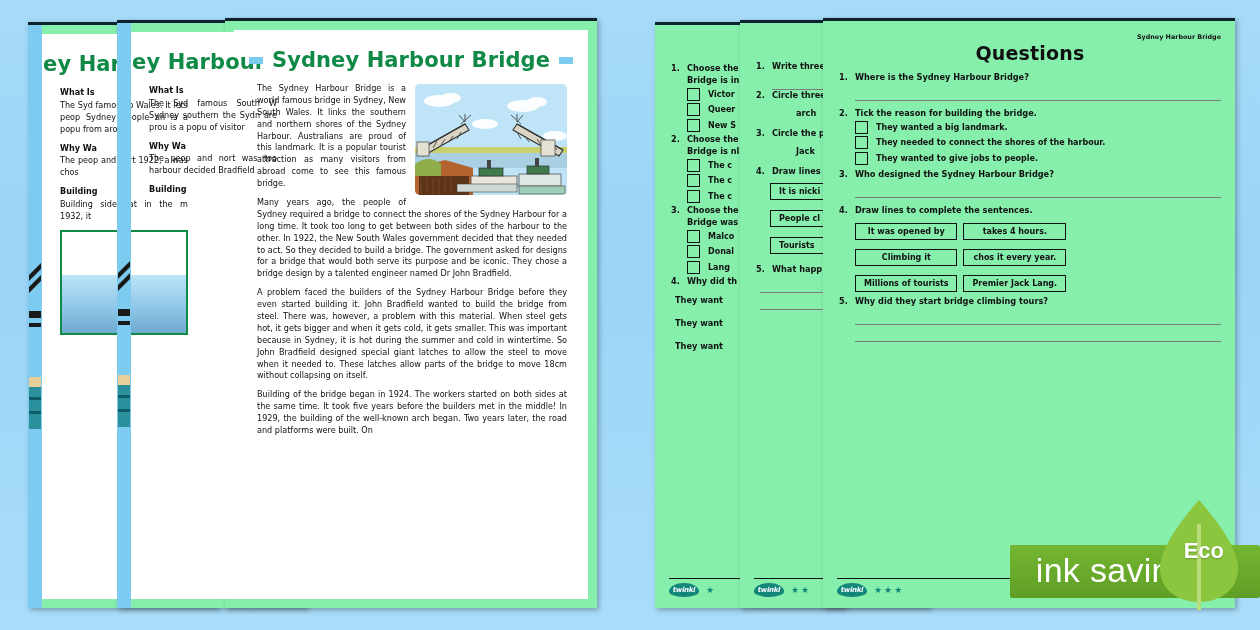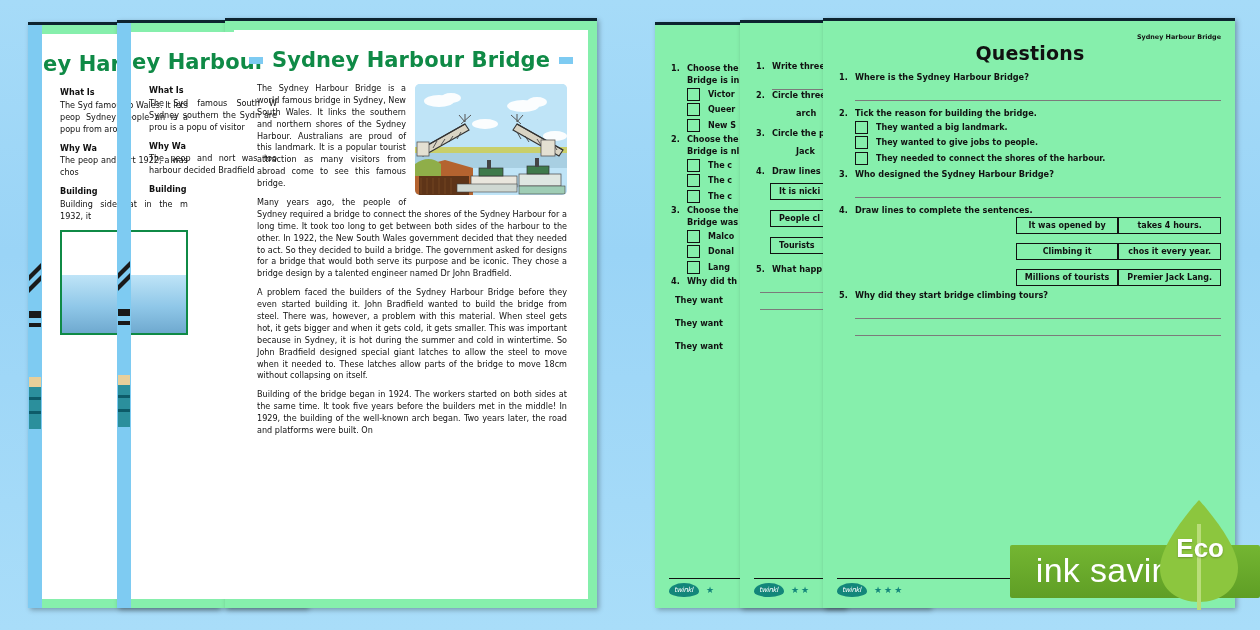--- a/index.html
+++ b/index.html
@@ -67,21 +67,21 @@
   
   .footer {
     position: absolute; left: 20px; right: 20px; bottom: 8px; height: 26px;
     border-top: 1.5px solid #0e7b6e;
     display: flex; align-items: center; gap: 7px;
     font-size: 6px; color: #0e7b6e;
   }
   .logo {
     width: 30px; height: 14px; background: #13867a; color: #fff;
     border-radius: 50% 50% 48% 48% / 60% 60% 40% 40%;
-    font-size: 7px; font-weight: normal; font-style: italic;
+    font-size: 7px; font-weight: bold; font-style: italic;
     display:flex; align-items:center; justify-content:center;
     letter-spacing: -.3px;
   }
   .stars { color: #13867a; font-size: 9px; letter-spacing: 2px; }
   .pagenum { position:absolute; left:50%; transform:translateX(-50%);
     font-size: 5.6px; color:#222; white-space:nowrap; }
   .visit { margin-left:auto; font-size:5.2px; color:#13867a; white-space:nowrap;}
   .twinkl-mark { width:16px;height:16px;border:1px solid #13867a;border-radius:2px;
     margin-left:4px; background:#fff; position:relative;}
   .twinkl-mark::after{content:"";position:absolute;top:2px;left:2px;width:11px;height:5px;
@@ -97,21 +97,21 @@
   .q-title { text-align: center; font-weight: bold; font-size: 19px;
     margin: 1px 0 8px 0; letter-spacing: .2px;}
   .qitem { display: flex; gap: 5px; font-size: 8.2px; font-weight: 600; margin-bottom: 2px;}
   .qnum { width: 11px; flex: 0 0 11px; text-align: left; }
   .qtext { flex: 1 1 auto; }
   .answer-line { border-bottom: 1.2px solid #7b7b7b; height: 17px; margin-left: 16px; }
   .opt { display:flex; align-items:center; gap:8px; margin: 2.5px 0 2.5px 16px; }
   .tickbox { width: 13px; height: 13px; border: 1.6px solid #111; flex:0 0 13px;}
   .opt-label { font-size: 8px; font-weight: 600; }
 
-  .match { display:flex; justify-content:flex-end; margin: 2px 0 4px 16px; }
+  .match { display:flex; justify-content:flex-start; margin: 8px 0 4px 16px; gap: 6px;}
   .mcol { display:flex; flex-direction:column; gap: 9px; }
   .mbox { border: 1.4px solid #111; padding: 3px 8px; font-size: 8px; font-weight: 600;
           text-align:center; min-width: 96px;}
 
   .q-footer { position:absolute; left:14px; right:14px; bottom:8px; height:22px;
     border-top: 1.5px solid #111; display:flex; align-items:center; gap:7px; }
 
   
   .eco {
     position: absolute; right: 0px; bottom: 32px; z-index: 60;
@@ -121,21 +121,21 @@
     background: linear-gradient(180deg,#74b632 0%,#5f9e25 100%);
     color: #fff; font-family: "Liberation Sans", sans-serif;
     font-size: 34px; padding: 6px 70px 8px 26px; letter-spacing: .3px;
     border-radius: 2px;
   }
   .eco-leaf {
     position: absolute; right: 18px; bottom: -12px; width: 86px; height: 112px;
   }
   .eco-word {
     position: absolute; right: 36px; bottom: 34px; color:#fff;
-    font-family: "Liberation Sans", sans-serif; font-size: 26px; font-weight: bold;
+    font-family: "Liberation Sans", sans-serif; font-size: 22px; font-weight: bold;
     text-shadow: 0 1px 2px rgba(0,0,0,.25);
   }
 </style>
 </head>
 <body>
 
 <div class="bg"></div>
 
 <div class="sheet" style="left:28px; top:22px; width:190px; height:586px;">
   <div class="read-frame"></div>
@@ -417,25 +417,25 @@
     <div class="qitem" style="margin-top:7px">
       <span class="qnum">2.</span>
       <span class="qtext">Tick the reason for building the bridge.</span>
     </div>
     <div class="opt">
       <div class="tickbox"></div>
       <span class="opt-label">They wanted a big landmark.</span>
     </div>
     <div class="opt">
       <div class="tickbox"></div>
+      <span class="opt-label">They needed to connect the shores of the harbour.</span>
+    </div>
+    <div class="opt">
+      <div class="tickbox"></div>
       <span class="opt-label">They wanted to give jobs to people.</span>
-    </div>
-    <div class="opt">
-      <div class="tickbox"></div>
-      <span class="opt-label">They needed to connect the shores of the harbour.</span>
     </div>
 
     <div class="qitem" style="margin-top:4px">
       <span class="qnum">3.</span>
       <span class="qtext">Who designed the Sydney Harbour Bridge?</span>
     </div>
     <div class="answer-line"></div>
 
     <div class="qitem" style="margin-top:7px">
       <span class="qnum">4.</span>

